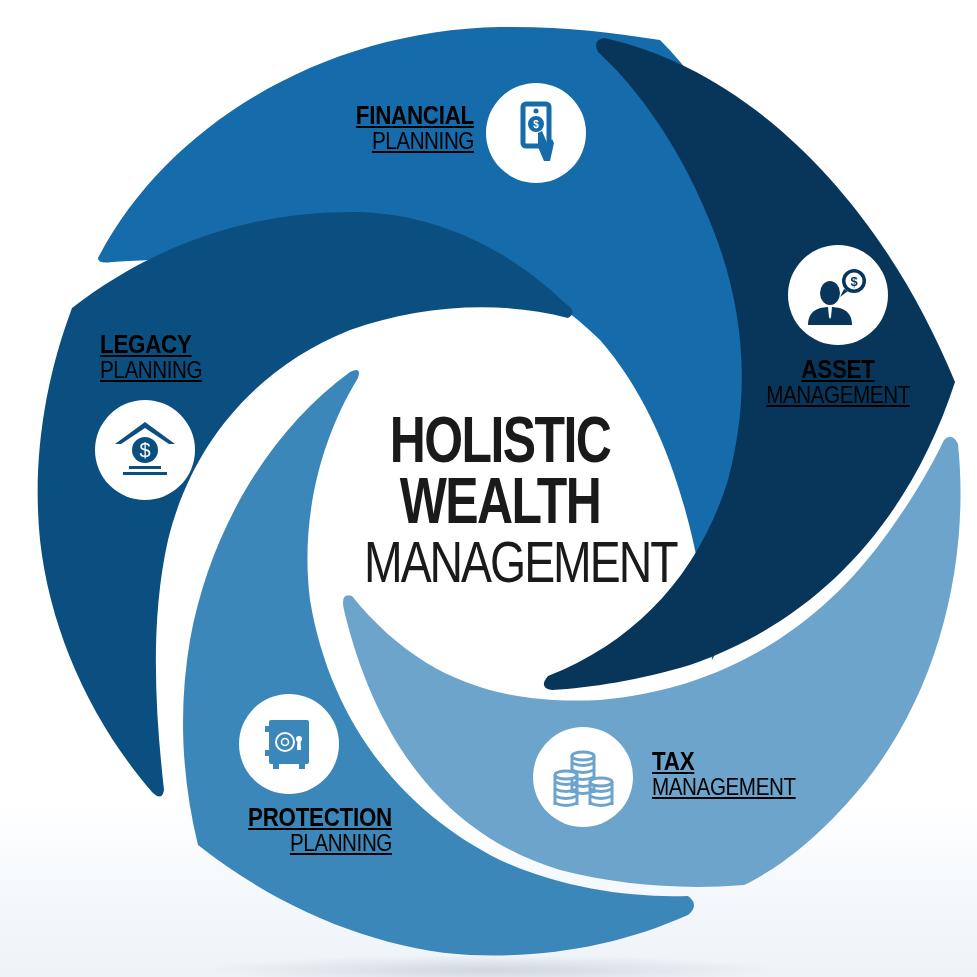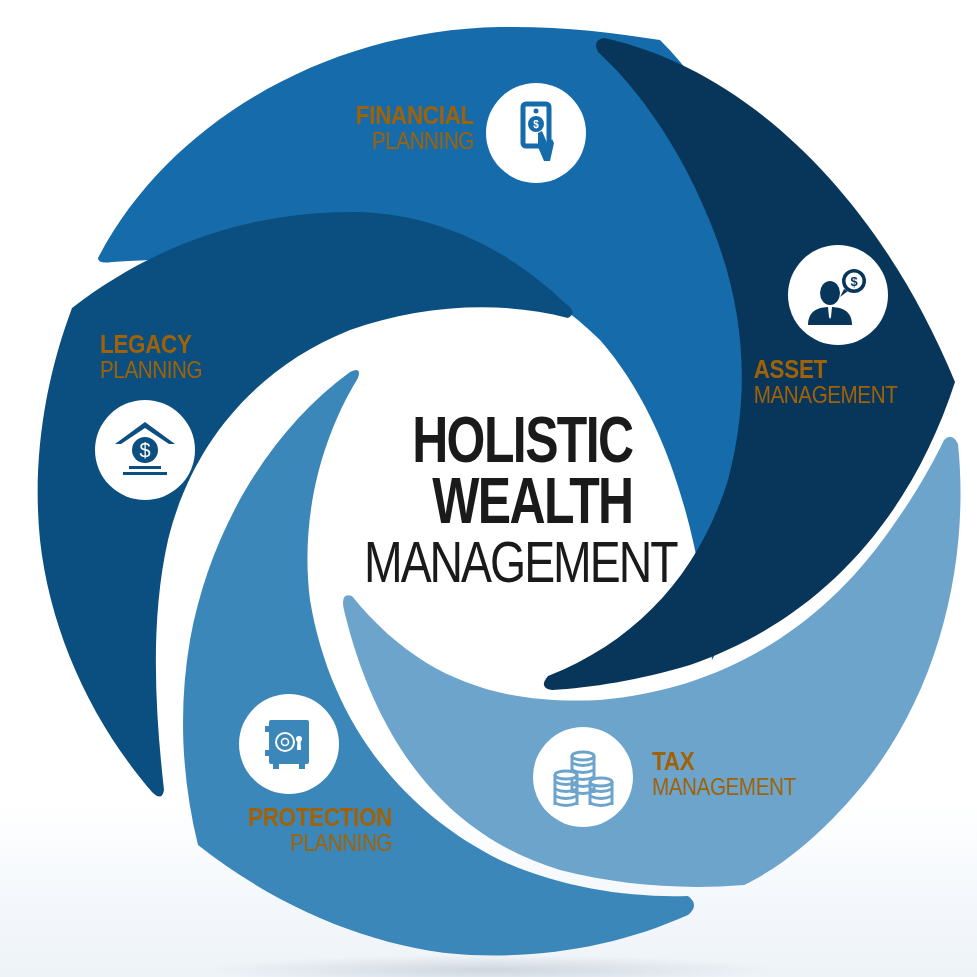--- a/index.html
+++ b/index.html
@@ -26,58 +26,59 @@
       border-radius: 50%;
       background: radial-gradient(ellipse at center, rgba(150,160,175,0.35) 0%, rgba(150,160,175,0) 70%);
     }
     svg.wheel {
       position: absolute;
       left: 0; top: 0;
       width: 977px; height: 977px;
     }
     .label {
       position: absolute;
-      color: #a16207;
+      color: #000000;
       line-height: 1;
       white-space: nowrap;
+      text-decoration: underline;
     }
     .label .bold {
       display: block;
       font-weight: 700;
       font-size: 26px;
       letter-spacing: -0.3px;
       transform: scaleX(0.86);
     }
     .label .light {
       display: block;
       font-weight: 400;
       font-size: 24px;
       letter-spacing: -0.5px;
       transform: scaleX(0.86);
       margin-top: 1px;
     }
     .align-right { text-align: right; }
     .align-right .bold, .align-right .light { transform-origin: right center; }
     .align-left .bold, .align-left .light { transform-origin: left center; }
-    .align-center { text-align: left; }
+    .align-center { text-align: center; }
     .align-center .bold, .align-center .light { transform-origin: center center; }
 
     .icon-circle {
       position: absolute;
       width: 100px; height: 100px;
       border-radius: 50%;
       background: #ffffff;
     }
     .icon-circle svg { width: 100px; height: 100px; display: block; }
 
     .center-title {
       position: absolute;
       left: 330px; top: 410px;
       width: 340px;
-      text-align: right;
+      text-align: center;
       color: #1a1a1a;
       line-height: 0.95;
     }
     .center-title .t1, .center-title .t2 {
       display: block;
       font-weight: 700;
       font-size: 64px;
       letter-spacing: -2px;
       transform: scaleX(0.78);
       transform-origin: center center;

